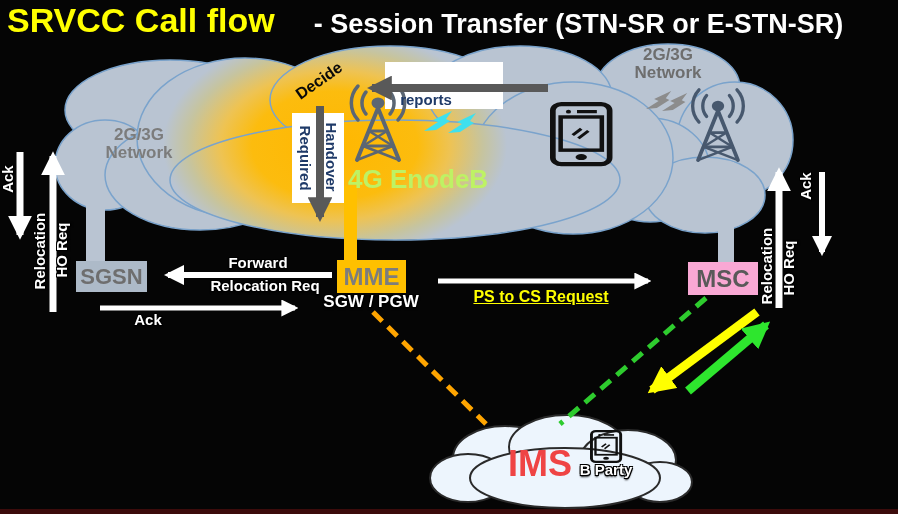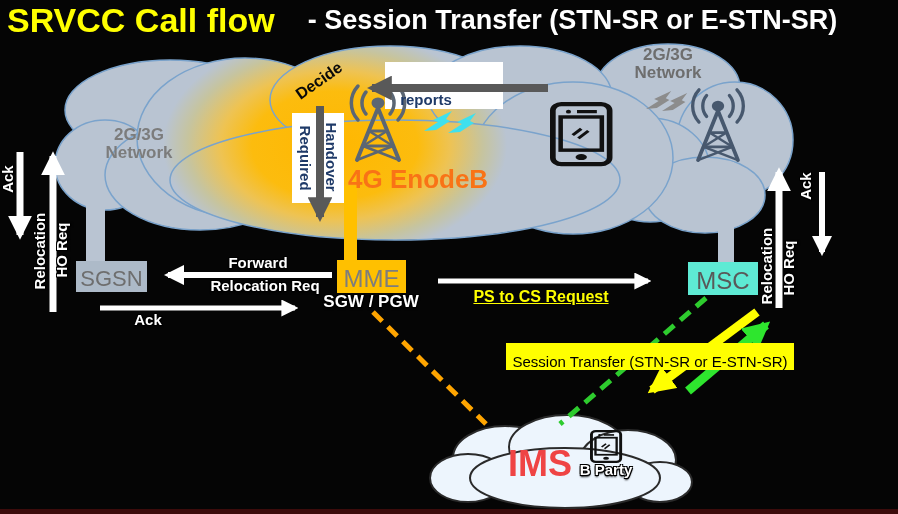--- a/index.html
+++ b/index.html
@@ -9,27 +9,27 @@
   .lbl{position:absolute;z-index:3;font-weight:bold;line-height:1.08;}
   .center{text-align:center;}
   .pre{white-space:pre-line;}
   .outlined{text-shadow:1px 1px 0 #000,-1px -1px 0 #000,1px -1px 0 #000,-1px 1px 0 #000,0 2px 2px #000;}
   .white{color:#fff;}
   .navy{color:#1f3a68;}
   .gray{color:#777;}
   .yellowtxt{color:#ffff00;}
   .vert-up{transform:rotate(-90deg);transform-origin:center center;}
   .vert-down{transform:rotate(90deg);transform-origin:center center;}
-  #title{position:absolute;left:7px;top:1px;z-index:4;display:flex;align-items:center;gap:19px;white-space:nowrap;}
+  #title{position:absolute;left:7px;top:1px;z-index:4;display:flex;align-items:flex-end;gap:25px;white-space:nowrap;}
   #title .hl{color:#ffff00;font-weight:bold;font-size:34px;}
   #title .rest{color:#fff;font-weight:bold;font-size:27px;margin-left:14px;}
-  .nodebox{position:absolute;z-index:3;display:flex;align-items:flex-end;justify-content:center;font-weight:normal;}
+  .nodebox{position:absolute;z-index:3;display:flex;align-items:center;justify-content:center;font-weight:bold;}
   #sgsn-box{left:76px;top:261px;width:71px;height:31px;background:#adbac8;color:#6e6e6e;font-size:22px;}
   #mme-box{left:337px;top:260px;width:69px;height:33px;background:#ffc000;color:#7d7d7d;font-size:24px;}
-  #msc-box{left:688px;top:262px;width:70px;height:33px;background:#5eead4;color:#595959;font-size:24px;}
+  #msc-box{left:688px;top:262px;width:70px;height:33px;background:#f9a8d4;color:#595959;font-size:24px;}
   #session-box{left:506px;top:343px;width:288px;height:27px;background:#ffff00;color:#000;font-size:15px;z-index:4;}
   #bottom-strip{position:absolute;left:0;top:509px;width:898px;height:5px;background:#3c0b0b;z-index:5;}
 </style>
 </head>
 <body>
 
 <div id="stage">
 
 <svg id="scene" width="898" height="514" viewBox="0 0 898 514">
   <defs>
@@ -161,21 +161,21 @@
 <div class="lbl center pre" style="left:622px;top:46px;width:92px;font-size:17px;color:#6e6e6e;">2G/3G
 Network</div>
 
 <div class="lbl center" style="left:283px;top:72px;width:72px;font-size:16px;color:#0a0a0a;transform:rotate(-35deg);">Decide</div>
 
 <div class="lbl center navy" style="left:369px;top:92px;width:114px;font-size:15px;">reports</div>
 
 <div class="lbl center navy vert-down" style="left:267px;top:150px;width:76px;font-size:15px;">Required</div>
 <div class="lbl center navy vert-down" style="left:291px;top:149px;width:80px;font-size:15px;">Handover</div>
 
-<div class="lbl" style="left:348px;top:165px;font-size:26px;color:#f97316;">4G EnodeB</div>
+<div class="lbl" style="left:348px;top:165px;font-size:26px;color:#bef264;">4G EnodeB</div>
 
 <div class="lbl center white outlined vert-up" style="left:-7px;top:171px;width:30px;font-size:15px;">Ack</div>
 <div class="lbl center white outlined vert-up" style="left:0px;top:243px;width:80px;font-size:15px;">Relocation</div>
 <div class="lbl center white outlined vert-up" style="left:34px;top:242px;width:56px;font-size:15px;">HO Req</div>
 
 <div class="nodebox" id="sgsn-box">
   <span>SGSN</span>
 </div>
 <div class="nodebox" id="mme-box">
   <span>MME</span>
@@ -188,21 +188,18 @@
 <div class="lbl center white outlined" style="left:198px;top:255px;width:120px;font-size:15px;">Forward</div>
 <div class="lbl center white outlined" style="left:185px;top:278px;width:160px;font-size:15px;">Relocation Req</div>
 <div class="lbl center white outlined" style="left:118px;top:312px;width:60px;font-size:15px;">Ack</div>
 
 <div class="lbl center yellowtxt" style="left:441px;top:288px;width:200px;font-size:16px;text-decoration:underline;">PS to CS Request</div>
 
 <div class="lbl center white outlined vert-up" style="left:727px;top:258px;width:80px;font-size:15px;">Relocation</div>
 <div class="lbl center white outlined vert-up" style="left:761px;top:260px;width:56px;font-size:15px;">HO Req</div>
 <div class="lbl center white outlined vert-up" style="left:791px;top:178px;width:30px;font-size:15px;">Ack</div>
 
-<div class="nodebox" id="session-box">
-  <span>Session Transfer (STN-SR or E-STN-SR)</span>
-</div>
 
 <div class="lbl center" style="left:490px;top:445px;width:100px;font-size:36px;color:#ef4444;">IMS</div>
 <div class="lbl center white outlined" style="left:566px;top:462px;width:80px;font-size:15px;">B Party</div>
 
 <div id="bottom-strip"></div>
 </div>
 
 </body></html>

